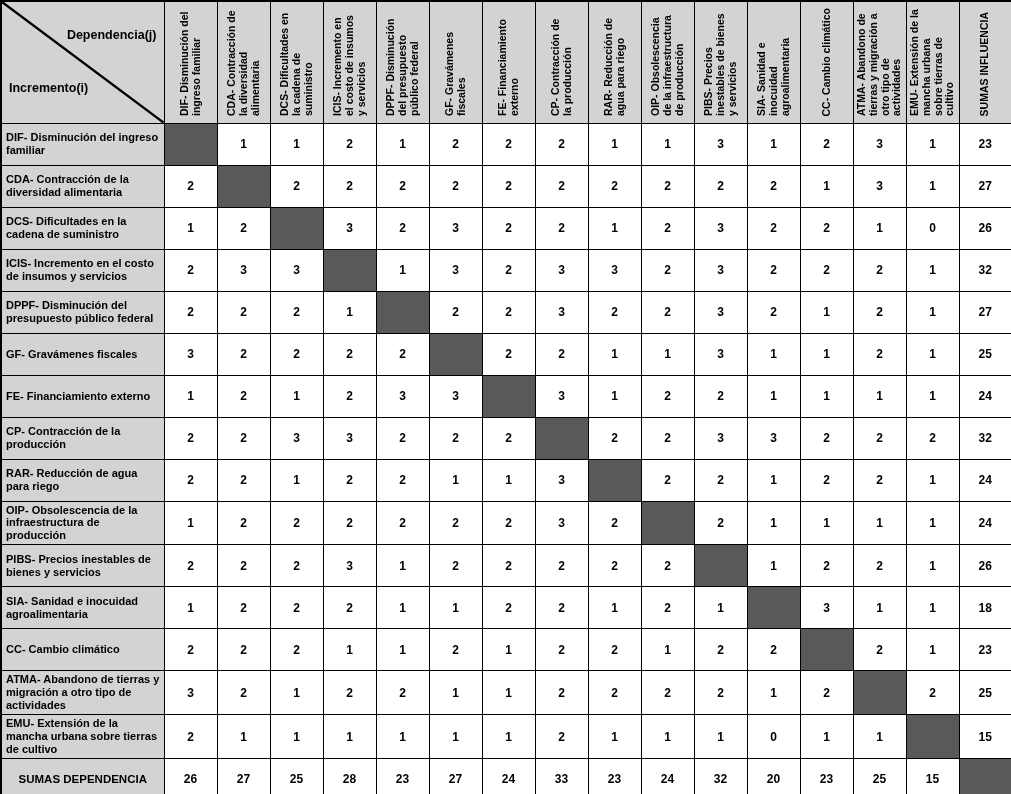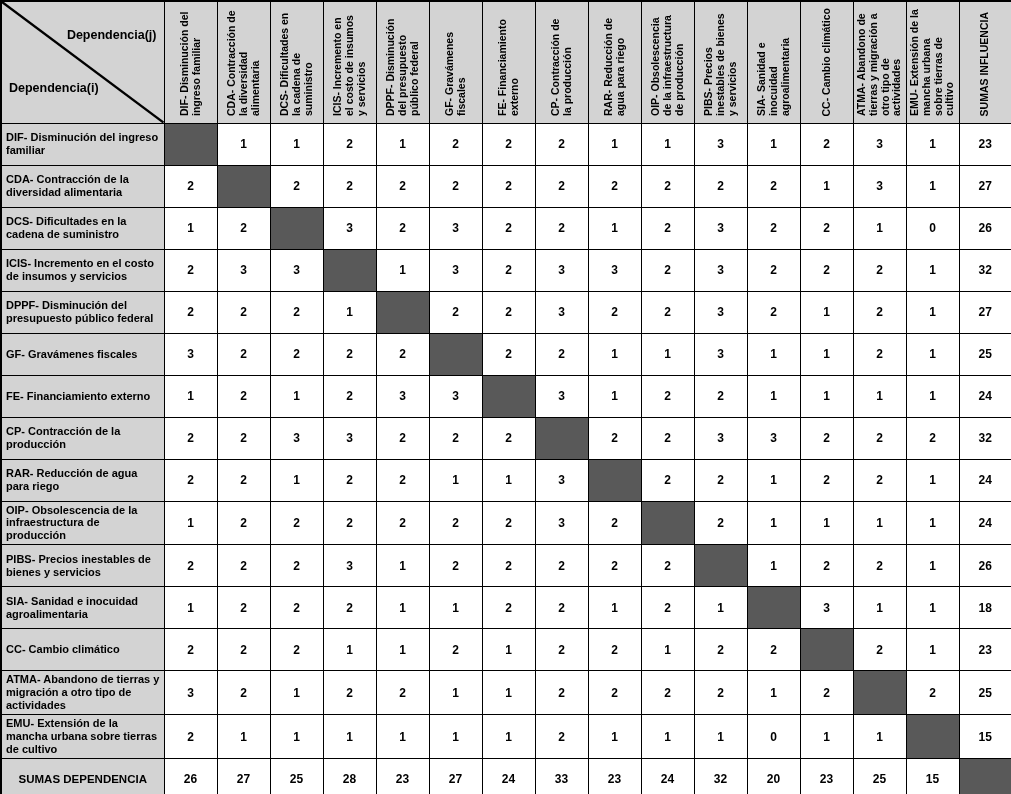--- a/index.html
+++ b/index.html
@@ -109,21 +109,21 @@
         <col style="width: 53px;">
         <col style="width: 53px;">
       </colgroup>
     <thead>
       <tr id="header-row">
         <th class="corner">
           <svg viewBox="0 0 163 122" preserveAspectRatio="none">
             <line x1="0" y1="0" x2="163" y2="122" stroke="#000" stroke-width="2.4"></line>
           </svg>
           <span class="corner-dep">Dependencia(j)</span>
-          <span class="corner-inf">Dependencia(i)</span>
+          <span class="corner-inf">Incremento(i)</span>
         </th>
       <th class="vhead">
             <div class="vwrap">
               <div class="vtext">DIF- Disminución del ingreso familiar</div>
             </div>
           </th>
           <th class="vhead">
             <div class="vwrap">
               <div class="vtext">CDA- Contracción de la diversidad alimentaria</div>
             </div>

